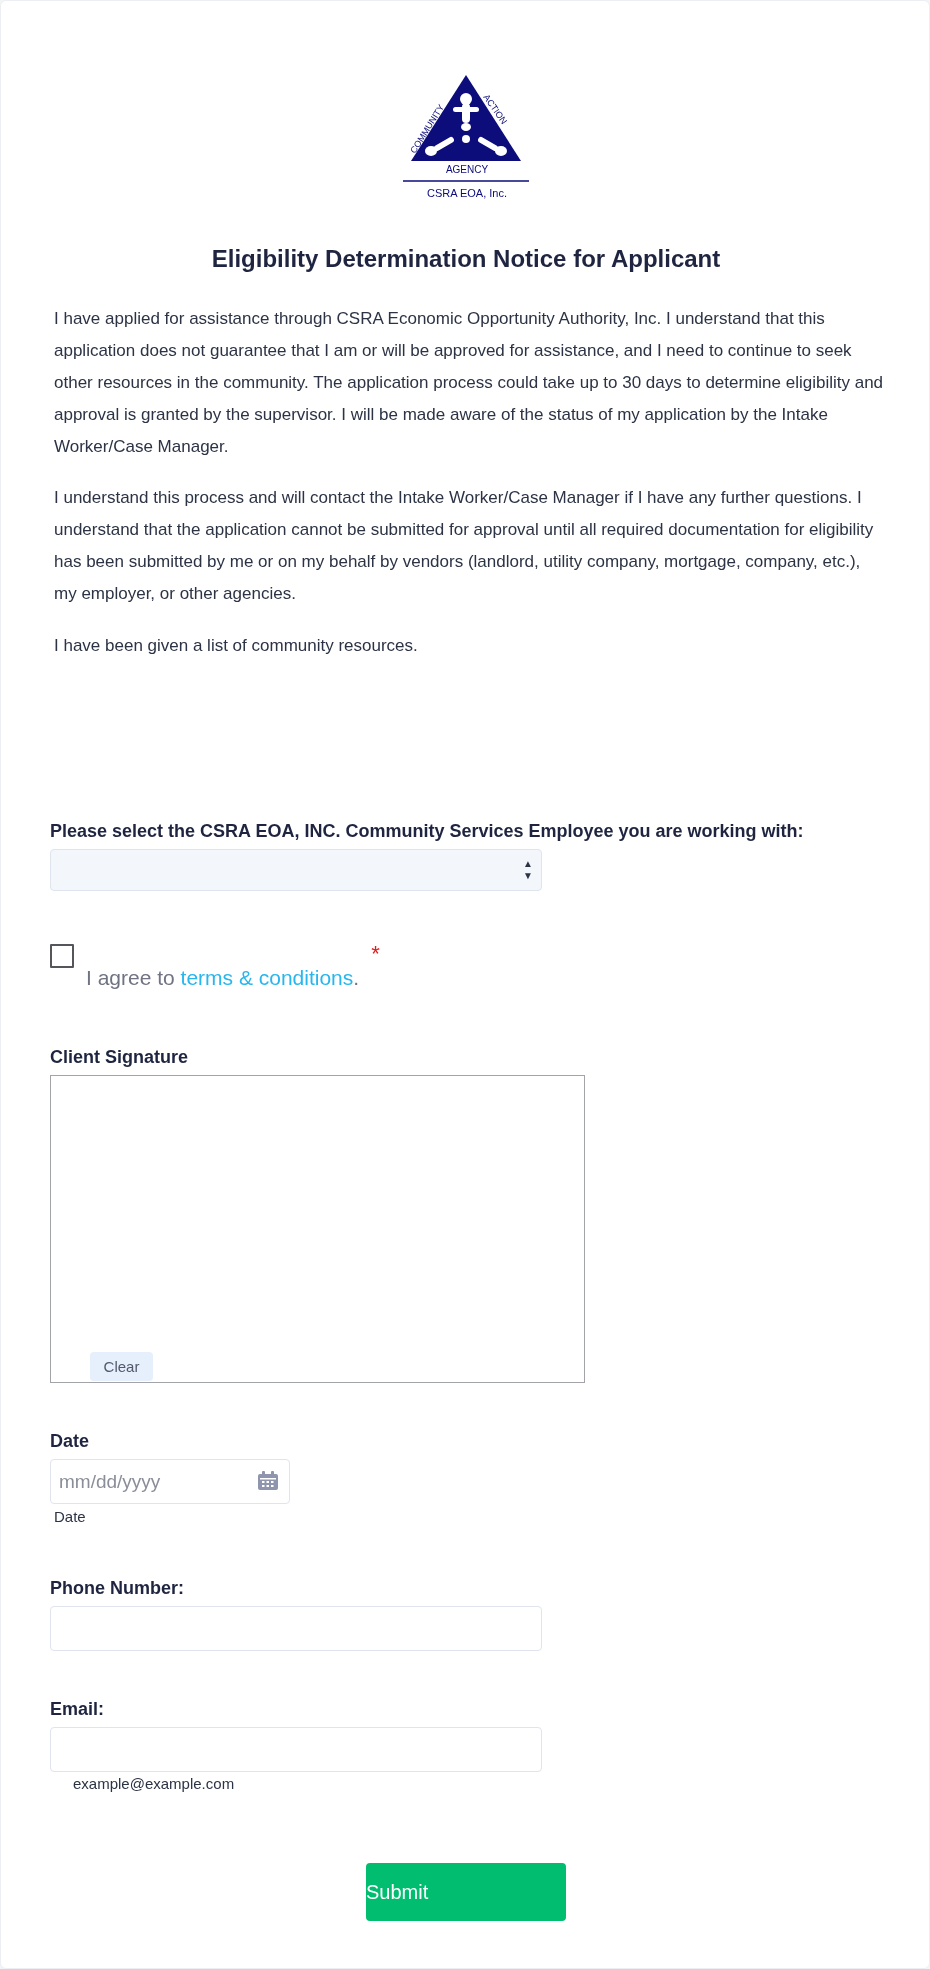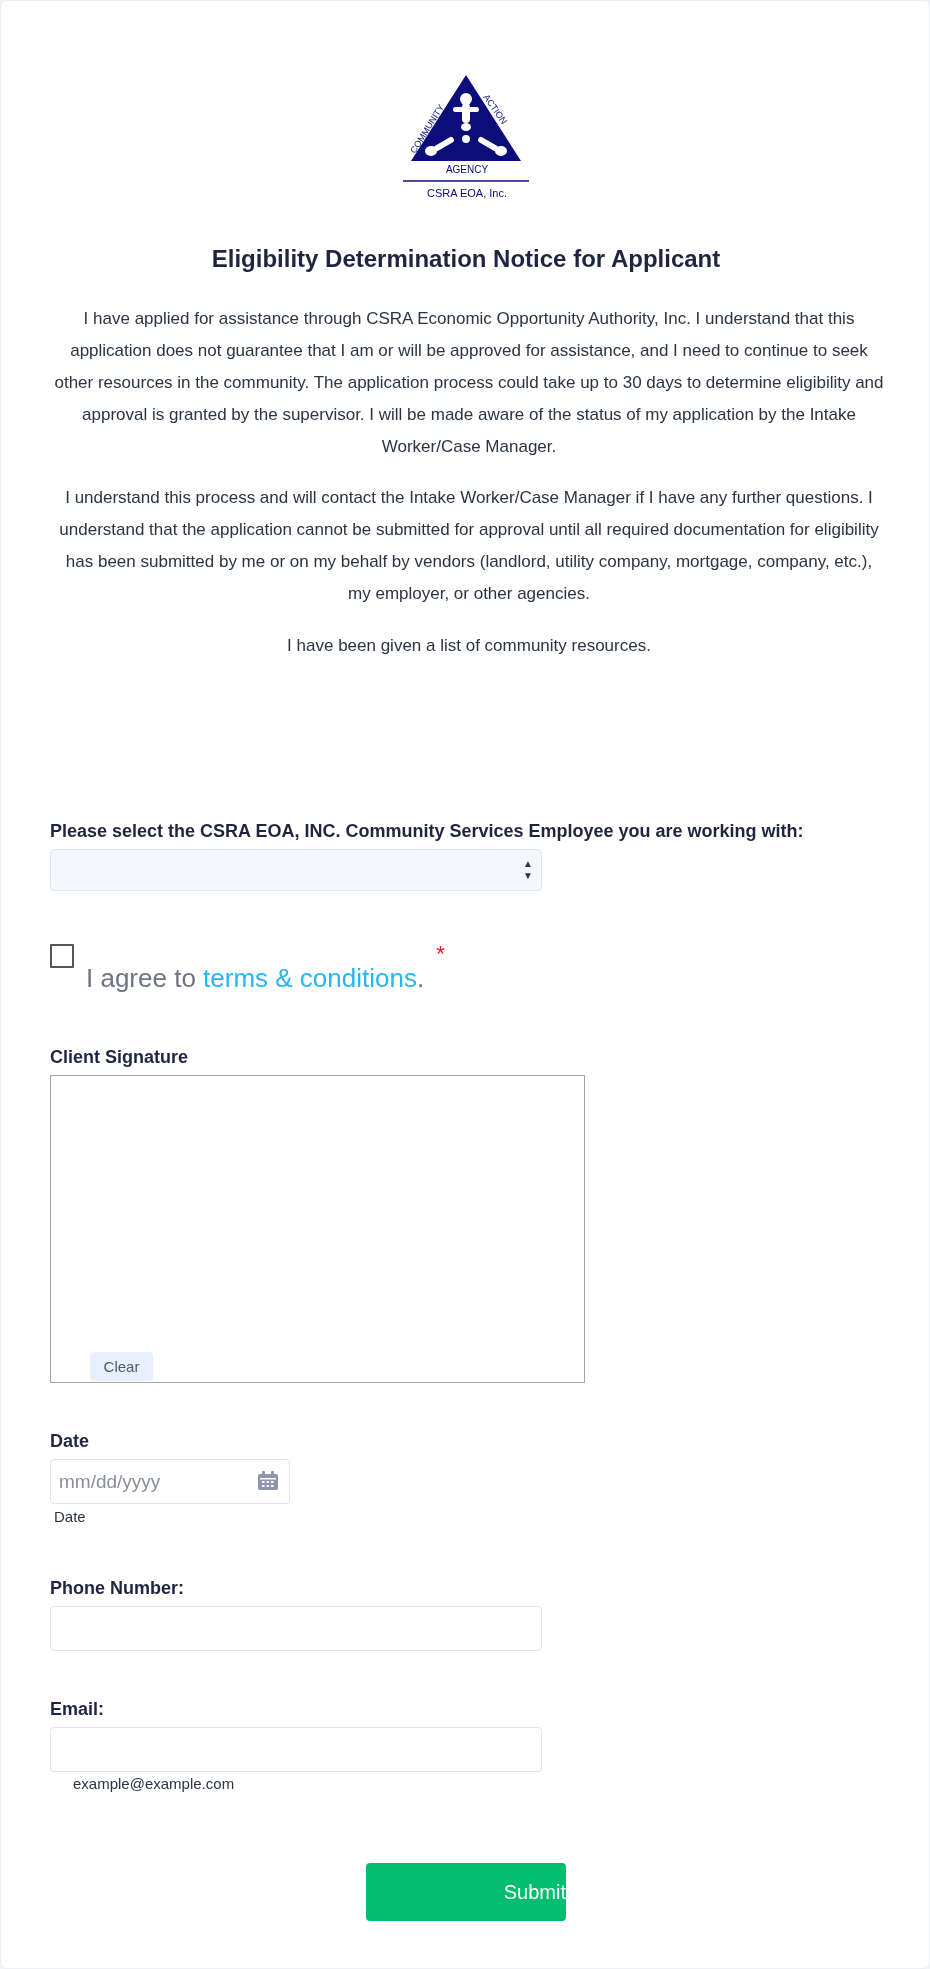--- a/index.html
+++ b/index.html
@@ -1,37 +1,37 @@
 <!DOCTYPE html>
 <html><head>
 <meta charset="utf-8">
 <style>
   * { box-sizing: border-box; margin: 0; padding: 0; }
   html, body { width: 930px; height: 1969px; background: #f3f4f6; overflow: hidden; }
   body { font-family: "Liberation Sans", "DejaVu Sans", sans-serif; color: #2c3345; position: relative; }
   .card { position: absolute; left: 0; top: 0; width: 930px; height: 1969px; background: #ffffff; border-radius: 6px; border: 1px solid #eceef3; }
   .logo { position: absolute; left: 400px; top: 68px; width: 132px; height: 136px; }
   .title { position: absolute; left: 0; top: 244px; width: 930px; text-align: center; font-size: 24px; font-weight: 700; color: #1f2540; }
-  .para { position: absolute; left: 53px; width: 830px; font-size: 17px; line-height: 32px; color: #2c3345; text-align: center; }
+  .para { position: absolute; left: 53px; width: 830px; font-size: 17px; line-height: 32px; color: #2c3345; }
   .field-label { position: absolute; left: 49px; font-size: 18px; font-weight: 700; color: #1f2540; }
   .select { position: absolute; left: 49px; top: 848px; width: 492px; height: 42px; background: #f3f6fb; border: 1px solid #dfe4ee; border-radius: 4px; }
   .select .arrows { position: absolute; right: 8px; top: 8px; font-size: 10px; line-height: 12px; color: #2c3345; text-align: center; }
   .checkbox-row { position: absolute; left: 49px; top: 940px; height: 30px; display: flex; align-items: center; }
   .checkbox { width: 24px; height: 24px; border: 2px solid #55565c; border-radius: 1px; background: #fff; margin-right: 12px; }
-  .agree { font-size: 26px; color: #6f7382; margin-top: 44px; }
+  .agree { font-size: 21px; color: #6f7382; margin-top: 44px; }
   .agree a { color: #27b6ee; text-decoration: none; }
   .req { color: #e81919; font-size: 22px; margin-left: 12px; position: relative; top: -2px; }
   .sig { position: absolute; left: 49px; top: 1074px; width: 535px; height: 308px; border: 1px solid #a3a4a9; background: #fff; }
   .sig .clear { position: absolute; left: 1px; bottom: 1px; width: 63px; height: 29px; background: #e6effc; border-radius: 4px; font-size: 15px; color: #52596b; text-align: center; line-height: 29px; margin-left: 38px; }
   .input { position: absolute; left: 49px; height: 45px; border: 1px solid #dfe4ee; border-radius: 4px; background: #fff; }
   .date-input { width: 240px; top: 1458px; }
   .date-input .ph { position: absolute; left: 8px; top: 11px; font-size: 19px; color: #8a8e99; }
   .date-input .cal { position: absolute; right: 10px; top: 11px; width: 22px; height: 20px; }
   .sublabel { position: absolute; left: 53px; font-size: 15px; color: #2c3345; }
-  .submit { position: absolute; left: 365px; top: 1862px; width: 200px; height: 58px; background: #01bd6f; border-radius: 4px; color: #ffffff; font-size: 20px; text-align: right; line-height: 58px; border: none; }
+  .submit { position: absolute; left: 365px; top: 1862px; width: 200px; height: 58px; background: #01bd6f; border-radius: 4px; color: #ffffff; font-size: 20px; text-align: left; line-height: 58px; border: none; }
 </style>
 </head>
 <body>
 
 <div class="card">
 
   <div class="logo">
     <svg width="132" height="136" viewBox="0 0 132 136">
       <defs>
         <path id="arcL" d="M8,78 L52,10"></path>

